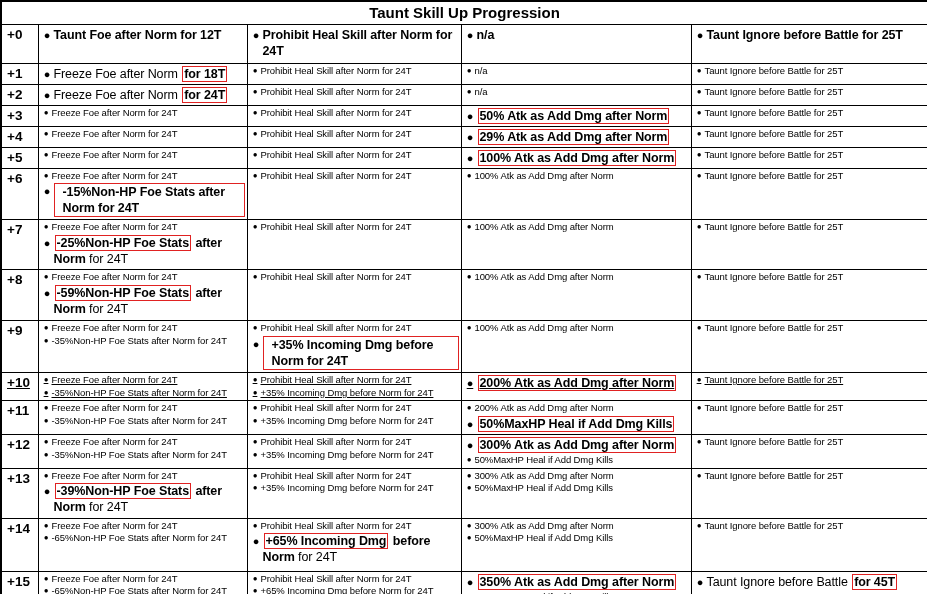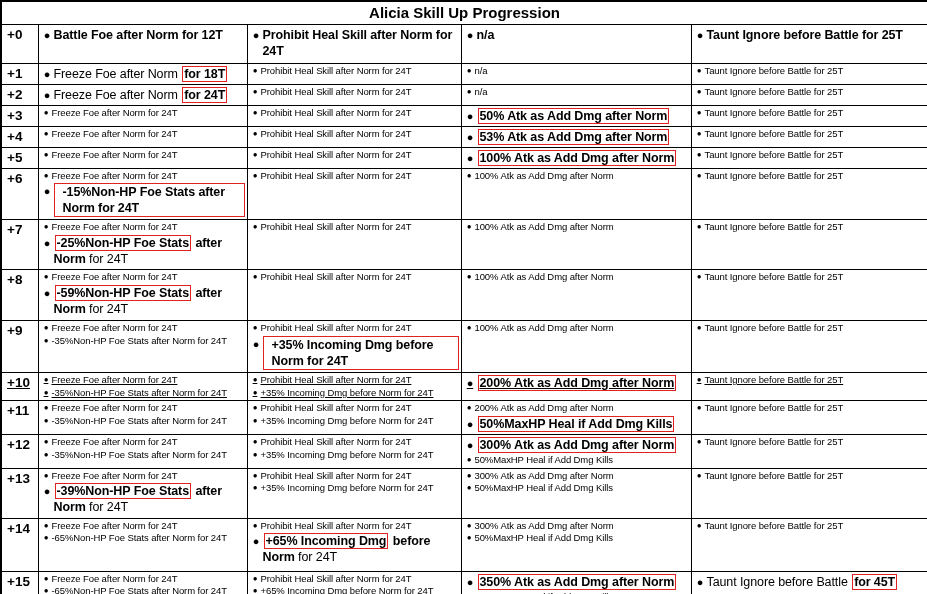--- a/index.html
+++ b/index.html
@@ -61,30 +61,30 @@
 <table class="skill-table">
   <colgroup>
     <col style="width:37px">
     <col style="width:209px">
     <col style="width:214px">
     <col style="width:230px">
     <col style="width:237px">
   </colgroup>
   <tbody>
     <tr>
-      <td class="title-cell" colspan="5">Alicia Skill Up Progression</td>
+      <td class="title-cell" colspan="5">Taunt Skill Up Progression</td>
     </tr>
   </tbody>
   <tbody>
       <tr style="height: 39px;">
         <td class="lvl">+0</td>
         <td class="cell">
           <div class="item lg">
             <span class="bullet">●</span>
-            <span class="itext"><span class="b ">Battle Foe after Norm for 12T</span></span>
+            <span class="itext"><span class="b ">Taunt Foe after Norm for 12T</span></span>
           </div>
         </td>
         <td class="cell">
           <div class="item lg">
             <span class="bullet">●</span>
             <span class="itext"><span class="b ">Prohibit Heal Skill after Norm for 24T</span></span>
           </div>
         </td>
         <td class="cell">
           <div class="item lg">
@@ -190,21 +190,21 @@
         </td>
         <td class="cell">
           <div class="item sm">
             <span class="bullet">●</span>
             <span class="itext"><span>Prohibit Heal Skill after Norm for 24T</span></span>
           </div>
         </td>
         <td class="cell">
           <div class="item lg">
             <span class="bullet">●</span>
-            <span class="itext"><span class="b rbox">53% Atk as Add Dmg after Norm</span></span>
+            <span class="itext"><span class="b rbox">29% Atk as Add Dmg after Norm</span></span>
           </div>
         </td>
         <td class="cell">
           <div class="item sm">
             <span class="bullet">●</span>
             <span class="itext"><span>Taunt Ignore before Battle for 25T</span></span>
           </div>
         </td>
       </tr>
       <tr style="height: 20px;">

